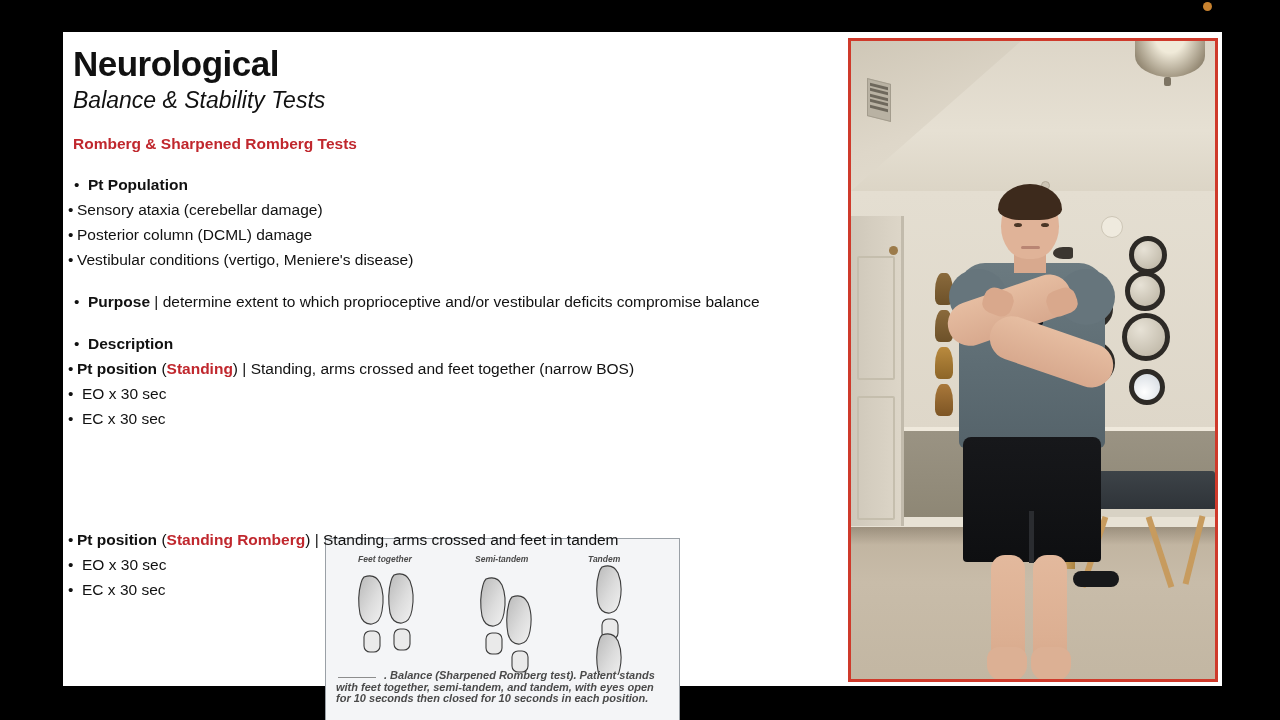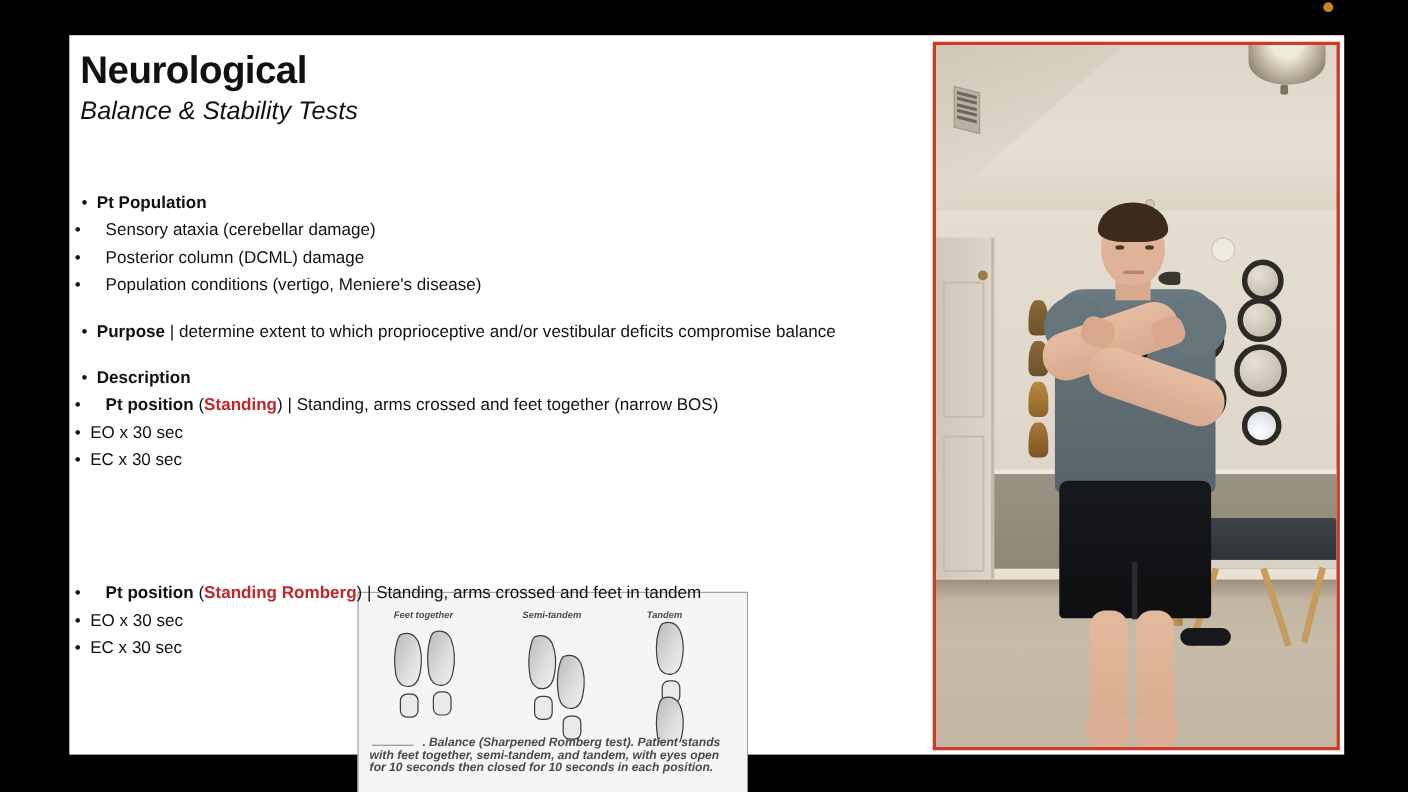--- a/index.html
+++ b/index.html
@@ -115,21 +115,21 @@
     display: block;
   }
 
   
   .lvl1 > li.row { padding-left: 6px; }
   .lvl1 > li.row > .bullet-dot { left: 6px; }
   .lvl1 > li.row > .row-text { margin-left: 14px; }
 
   .lvl2 { margin-left: 40px; }
   .lvl2 > li.row > .bullet-dot { left: 0px; }
-  .lvl2 > li.row > .row-text { margin-left: 28px; }
+  .lvl2 > li.row > .row-text { margin-left: 9px; }
 
   .lvl3 { margin-left: 40px; }
   .lvl3 > li.row > .bullet-dot { left: 0px; }
   .lvl3 > li.row > .row-text { margin-left: 14px; }
 
   .b { font-weight: bold; }
   .red { color: #c0272d; font-weight: bold; }
   .pipe { color: #111111; }
   .spacer { height: 17px; }
 
@@ -417,20 +417,21 @@
   <div id="recording-dot"></div>
 
   <div id="slide">
 
     <div id="slide-text">
 
       <div class="slide-title">Neurological</div>
 
       <div class="slide-subtitle">Balance &amp; Stability Tests</div>
 
+      <div class="slide-section-heading">Romberg &amp; Sharpened Romberg Tests</div>
 
       <div id="bullet-body">
 
         <ul class="lvl lvl1">
 
           <li class="row">
             <span class="bullet-dot">•</span>
             <span class="row-text b">Pt Population</span>
           </li>
         </ul>
@@ -439,21 +440,21 @@
           <li class="row">
             <span class="bullet-dot">•</span>
             <span class="row-text">Sensory ataxia (cerebellar damage)</span>
           </li>
           <li class="row">
             <span class="bullet-dot">•</span>
             <span class="row-text">Posterior column (DCML) damage</span>
           </li>
           <li class="row">
             <span class="bullet-dot">•</span>
-            <span class="row-text">Population conditions (vertigo, Meniere's disease)</span>
+            <span class="row-text">Vestibular conditions (vertigo, Meniere's disease)</span>
           </li>
         </ul>
 
         <div class="spacer"></div>
 
         <ul class="lvl lvl1">
           <li class="row">
             <span class="bullet-dot">•</span>
             <span class="row-text"><span class="b">Purpose</span><span class="pipe"> | </span><span>determine extent to which proprioceptive and/or vestibular deficits compromise balance</span></span>
           </li>

